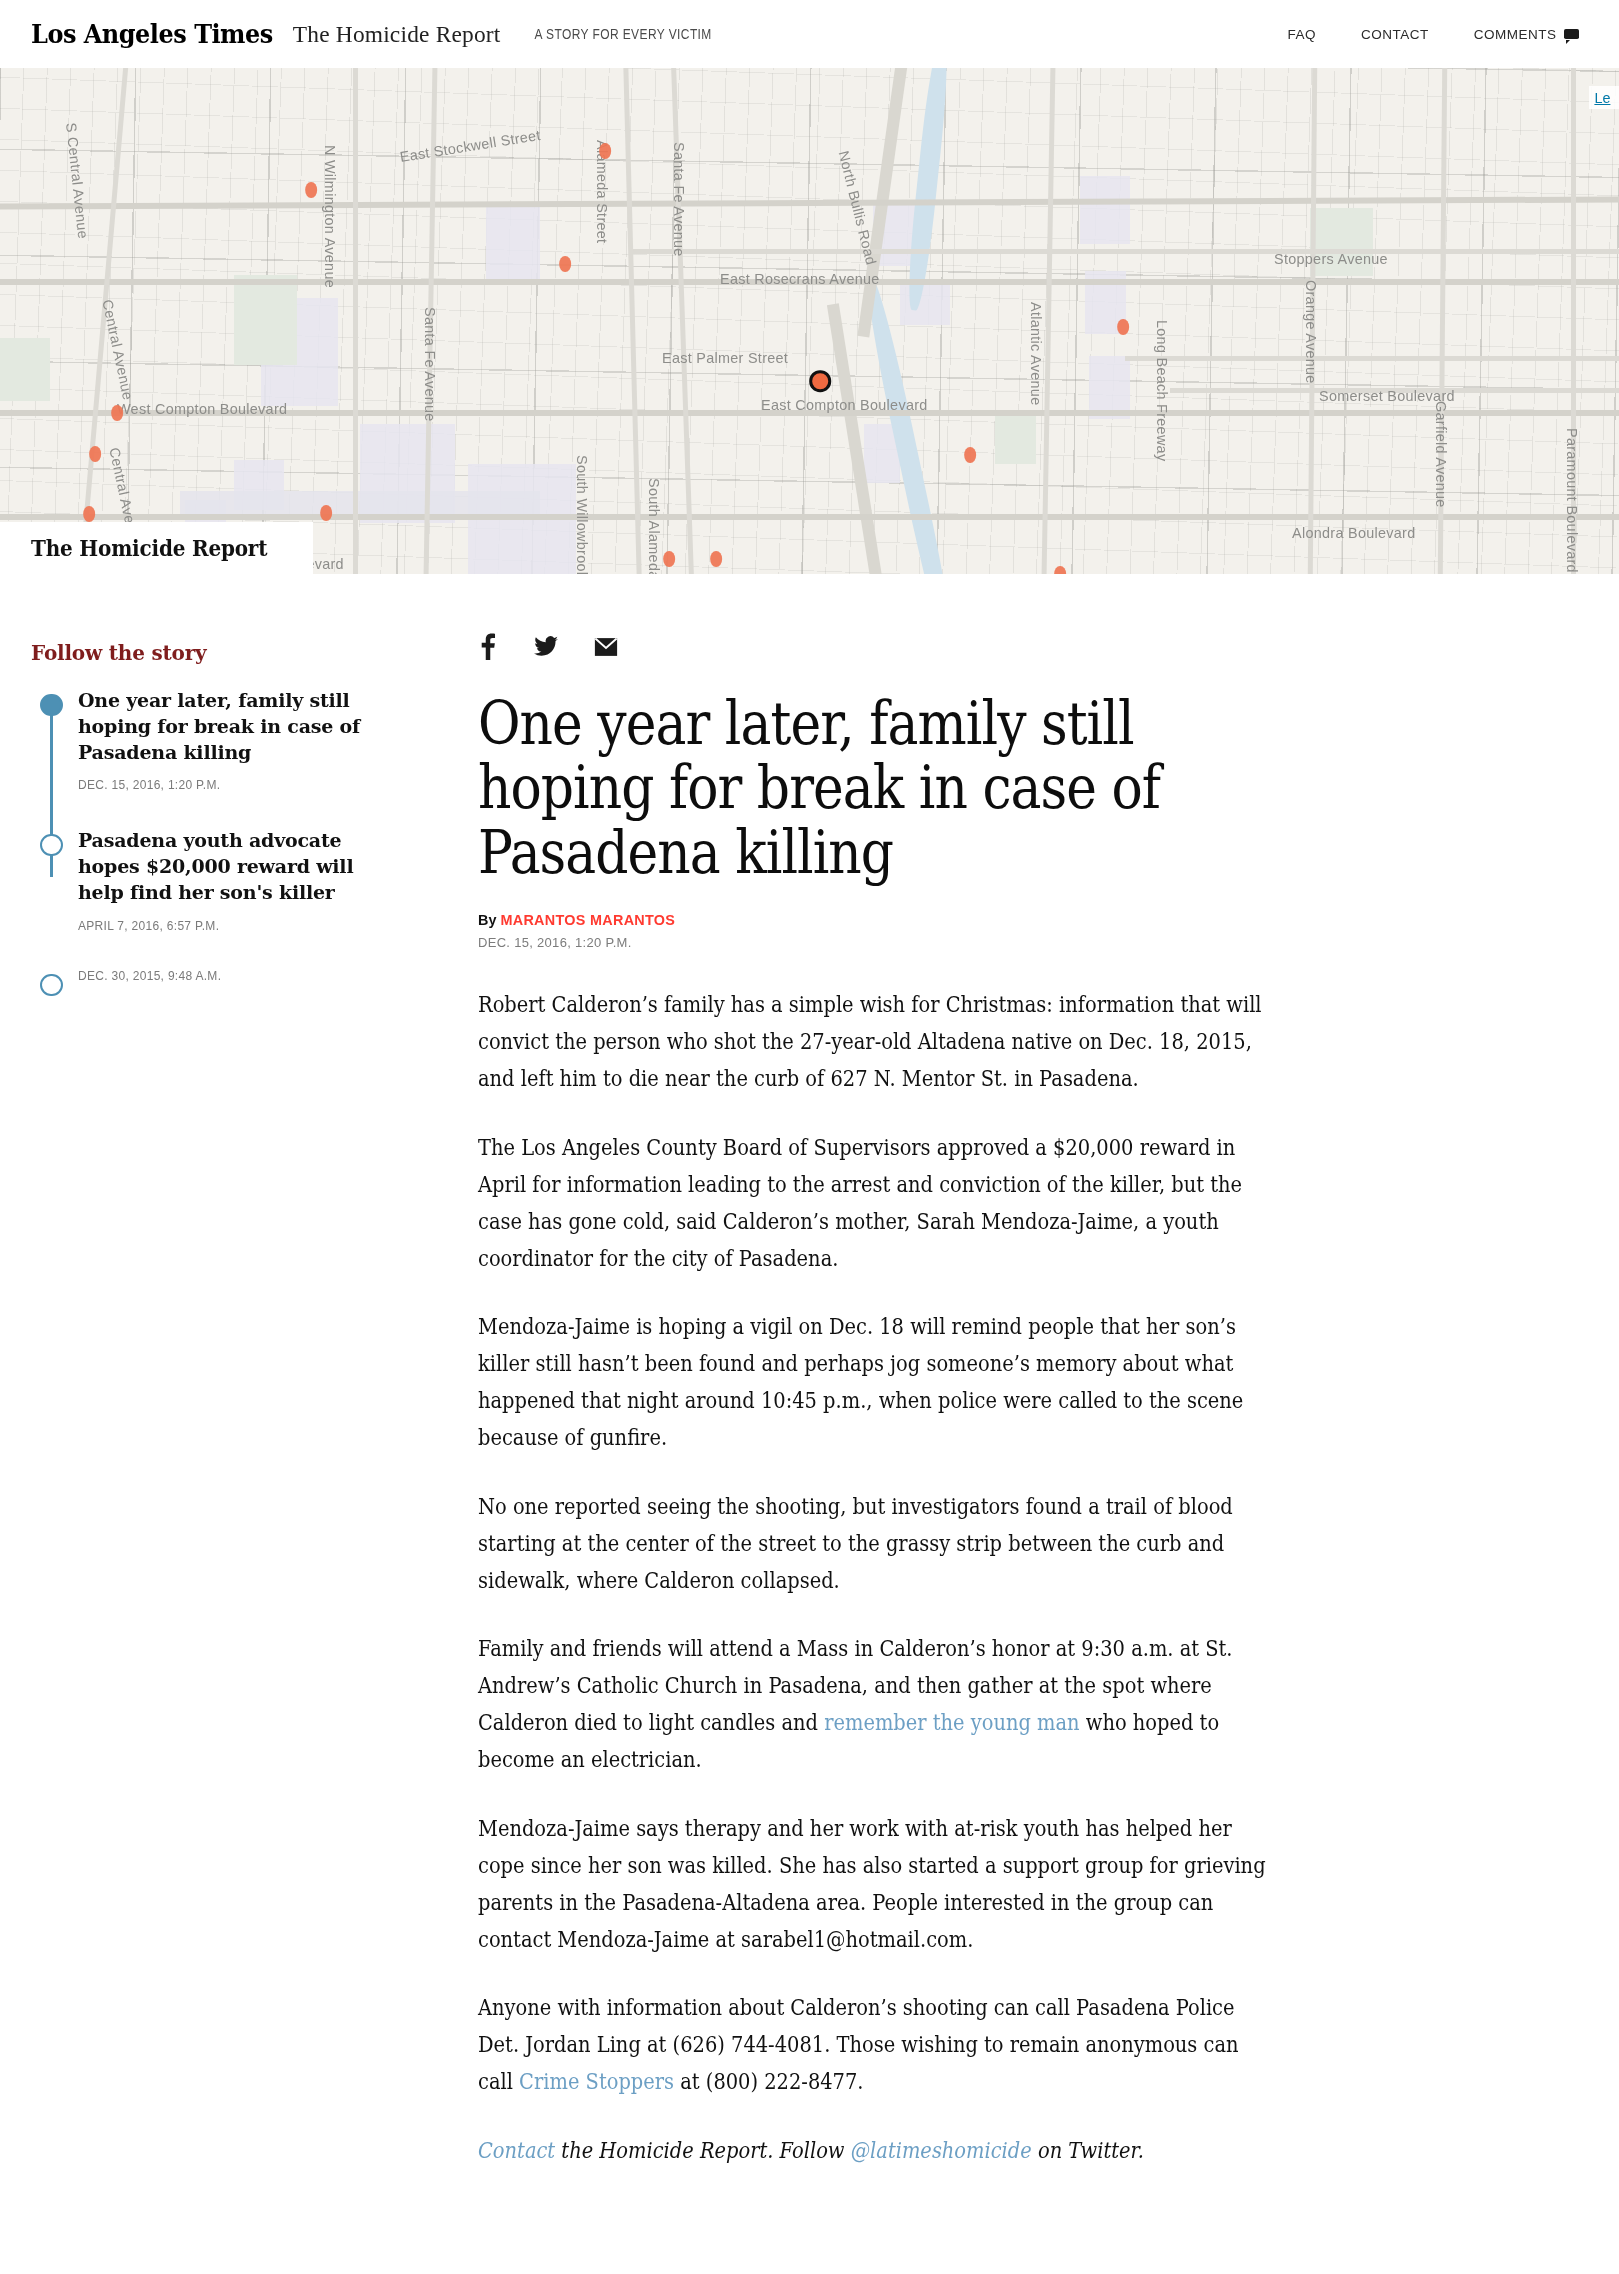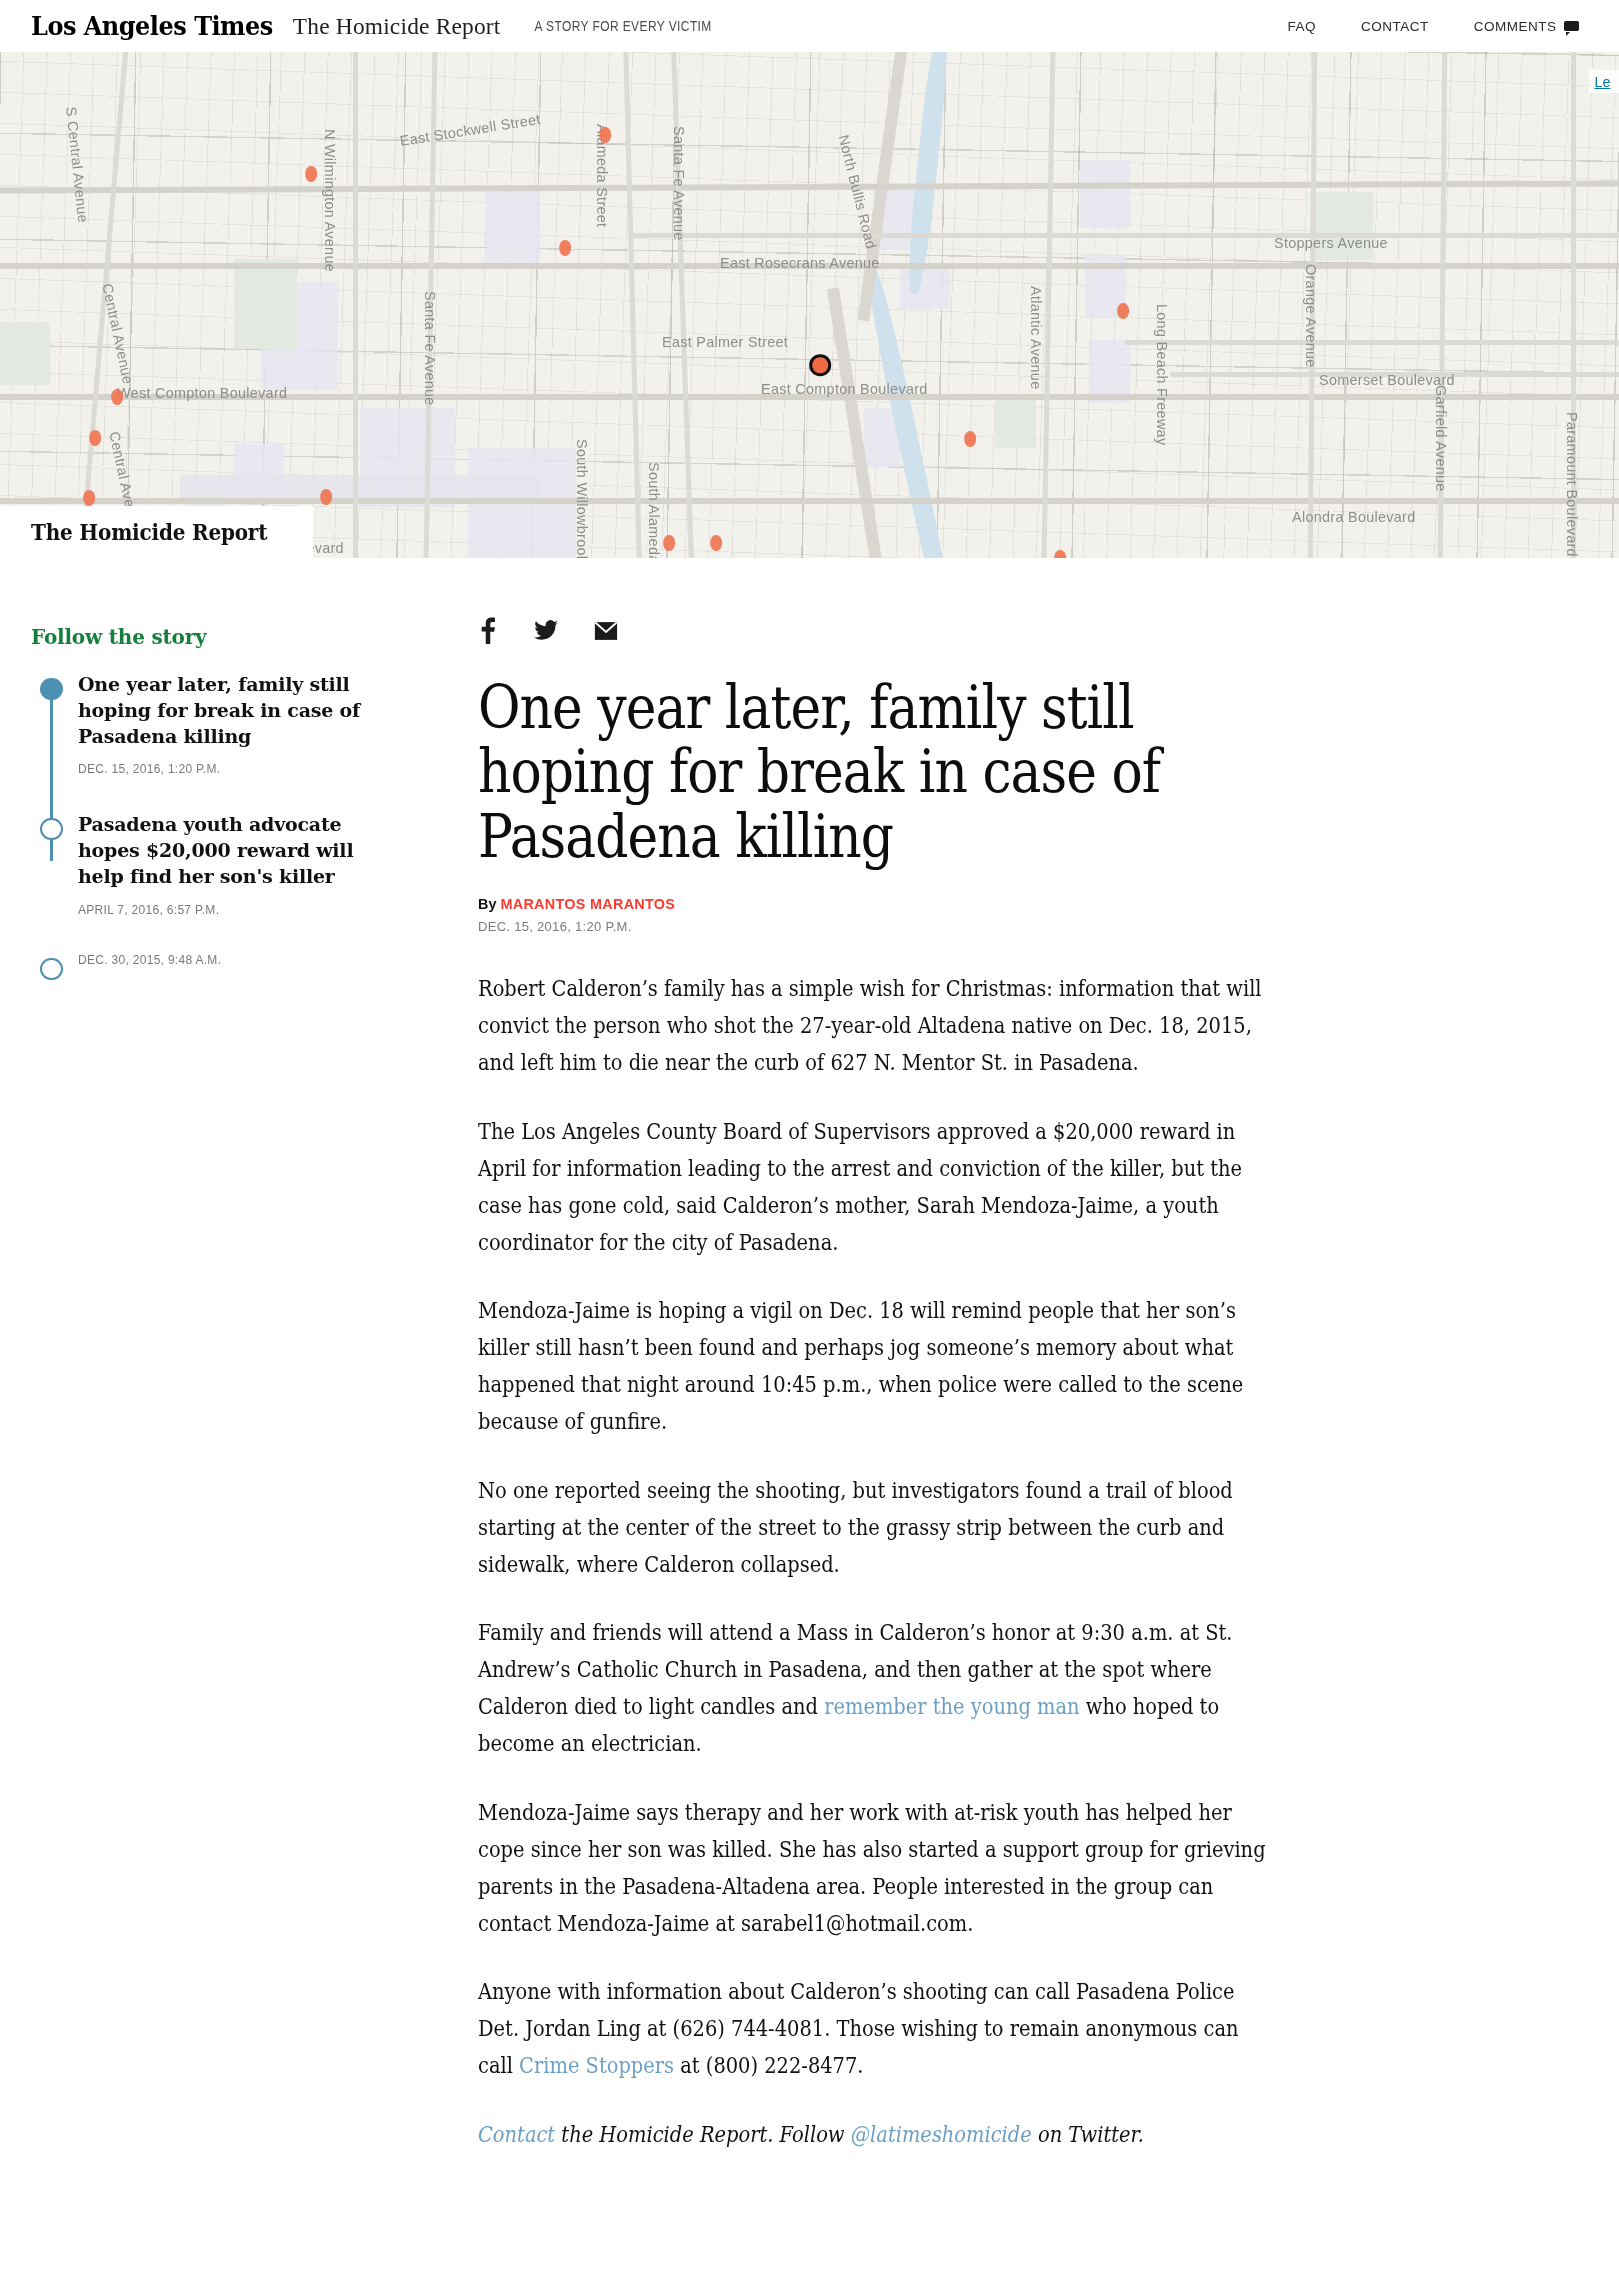--- a/index.html
+++ b/index.html
@@ -6,21 +6,21 @@
   html, body { margin:0; padding:0; }
   body {
     width: 1619px;
     background: #ffffff;
     font-family: "Liberation Serif", serif;
     -webkit-font-smoothing: antialiased;
   }
 
   
   .site-header {
-    height: 52px;
+    height: 68px;
     display: flex;
     align-items: center;
     padding: 0 31px 0 31px;
     background: #fff;
     position: relative;
     z-index: 20;
   }
   .masthead {
     font-family: "DejaVu Serif", serif;
     font-weight: 700;
@@ -199,21 +199,21 @@
   .sidebar {
     width: 401px;
     flex: 0 0 401px;
     padding: 67px 36px 0 31px;
   }
   .sidebar h2 {
     margin: 0 0 23.4px 0;
     font-family: "DejaVu Serif", serif;
     font-weight: 700;
     font-size: 20px;
-    color: #15803d;
+    color: #7f1d1d;
     letter-spacing: -0.2px;
   }
   .timeline {
     position: relative;
     padding-left: 0;
   }
   .timeline:before {
     content:"";
     position:absolute;
     left: 19px; top: 18px; bottom: 106px;

